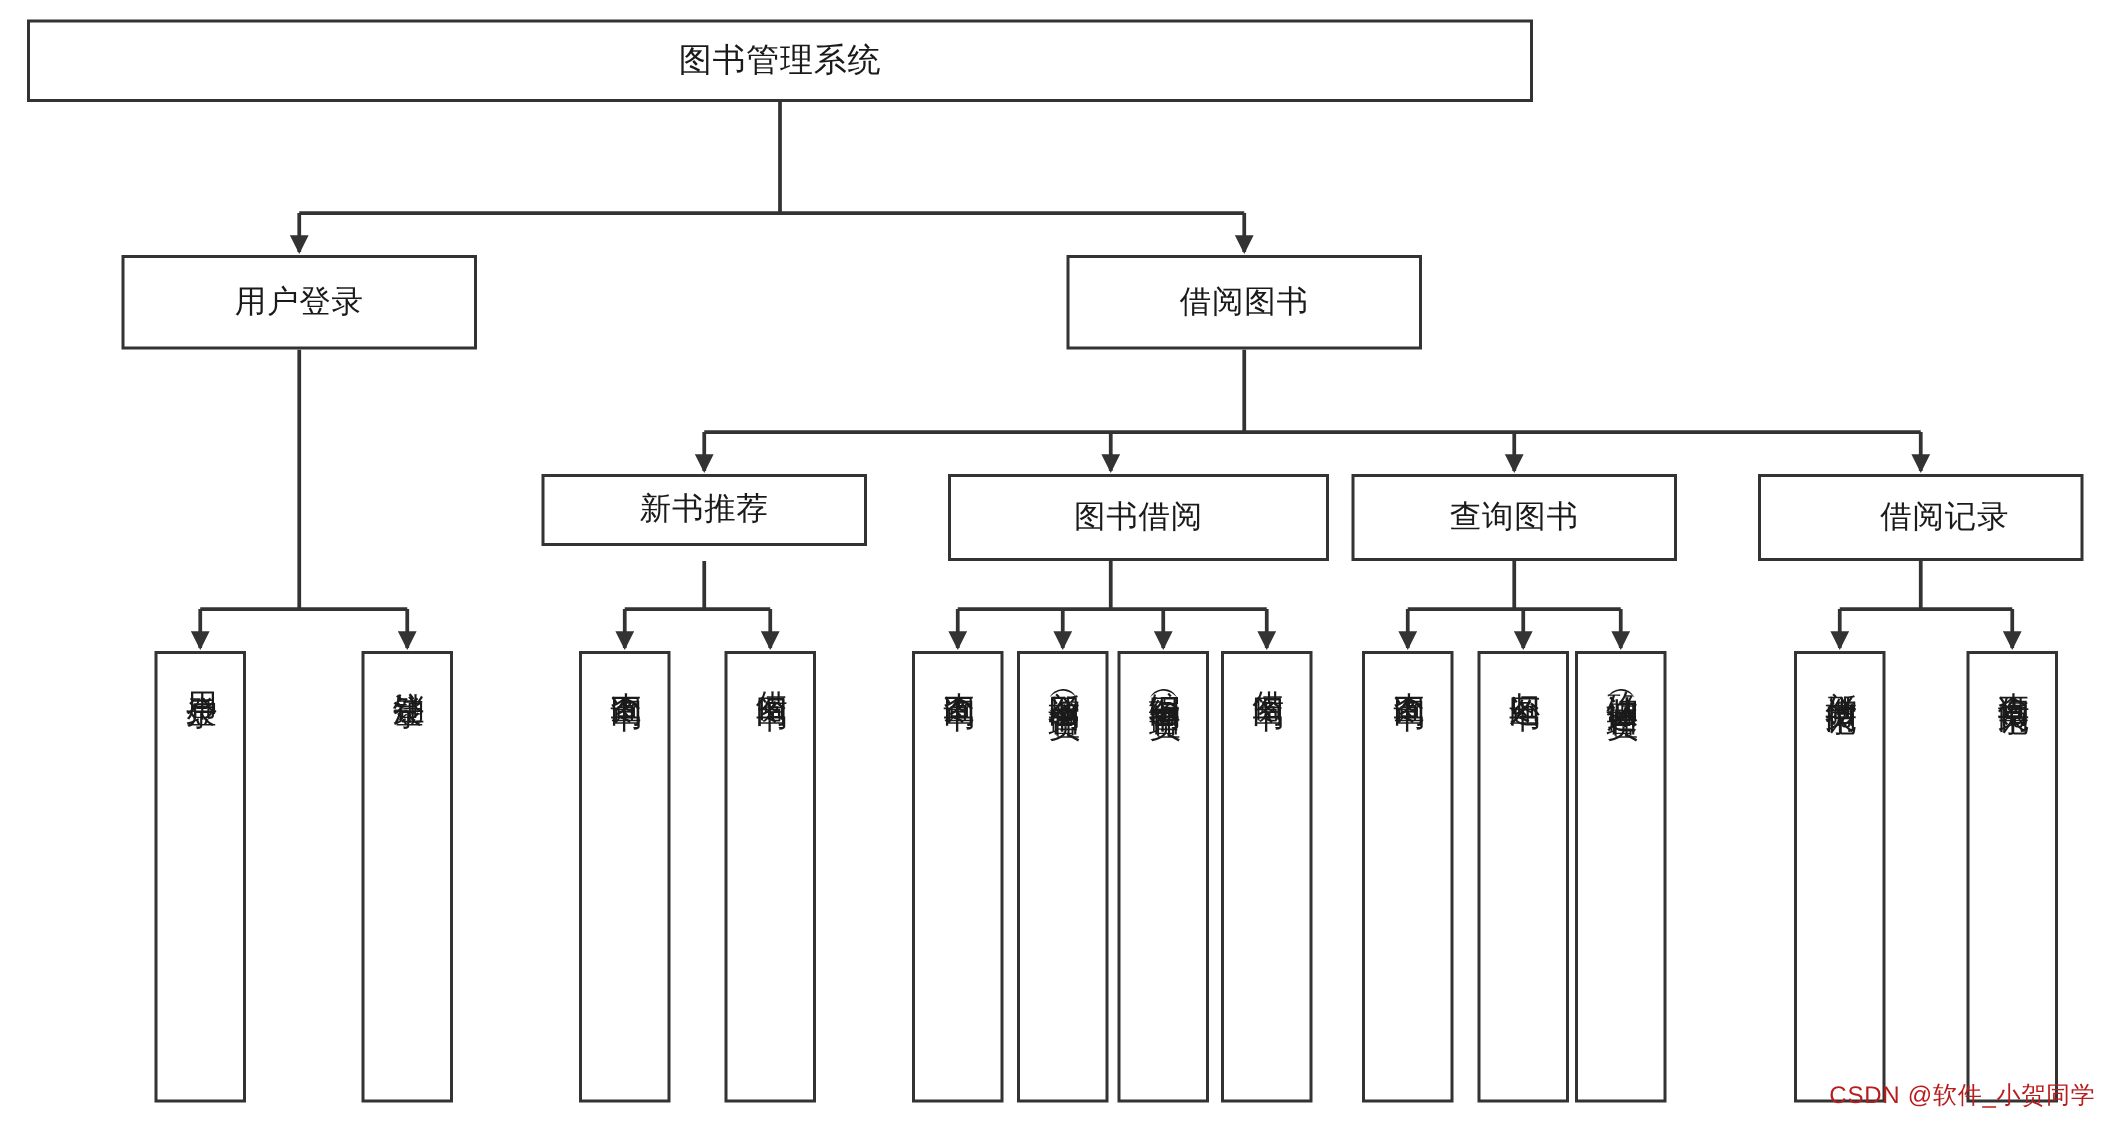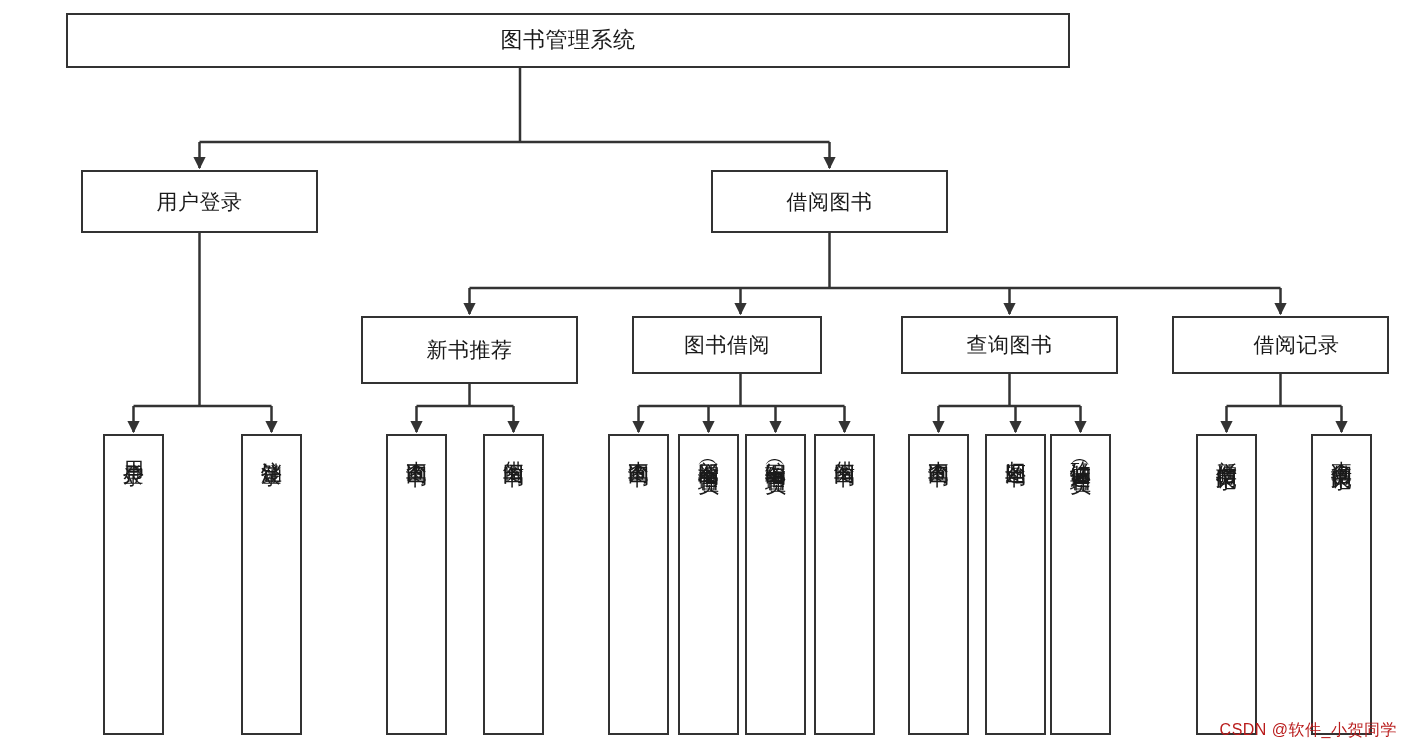--- a/index.html
+++ b/index.html
@@ -116,33 +116,33 @@
         <path d="M 1015.5 406 L 1015.5 432" marker-end="url(#arrow)"></path>
         <path d="M 1080.5 406 L 1080.5 432" marker-end="url(#arrow)"></path>
         <path d="M 1280.5 374 L 1280.5 406"></path>
         <path d="M 1226.5 406 L 1341.5 406"></path>
         <path d="M 1226.5 406 L 1226.5 432" marker-end="url(#arrow)"></path>
         <path d="M 1341.5 406 L 1341.5 432" marker-end="url(#arrow)"></path>
       </g>
   </svg>
 
   <div id="node-layer">
-      <div class="node horizontal root" style="left: 18px; top: 13px; width: 1004px; height: 55px; margin-left: 48px;">
+      <div class="node horizontal root" style="left: 18px; top: 13px; width: 1004px; height: 55px;">
         <span class="label">图书管理系统</span>
       </div>
       <div class="node horizontal" style="left: 81px; top: 170px; width: 237px; height: 63px;">
         <span class="label">用户登录</span>
       </div>
       <div class="node horizontal" style="left: 711px; top: 170px; width: 237px; height: 63px;">
         <span class="label">借阅图书</span>
       </div>
-      <div class="node horizontal" style="left: 361px; top: 316px; width: 217px; height: 68px;">
+      <div class="node horizontal" style="left: 361px; top: 316px; width: 217px; height: 48px;">
         <span class="label">新书推荐</span>
       </div>
-      <div class="node horizontal" style="left: 632px; top: 316px; width: 190px; height: 58px;">
+      <div class="node horizontal" style="left: 632px; top: 316px; width: 254px; height: 58px;">
         <span class="label">图书借阅</span>
       </div>
       <div class="node horizontal" style="left: 901px; top: 316px; width: 217px; height: 58px;">
         <span class="label">查询图书</span>
       </div>
       <div class="node horizontal" style="left: 1172px; top: 316px; width: 217px; height: 58px; padding-left: 32px;">
         <span class="label">借阅记录</span>
       </div>
       <div class="node vertical" style="left: 103px; top: 434px; width: 61px; height: 301px;">
         <span class="label">用户登录</span>

